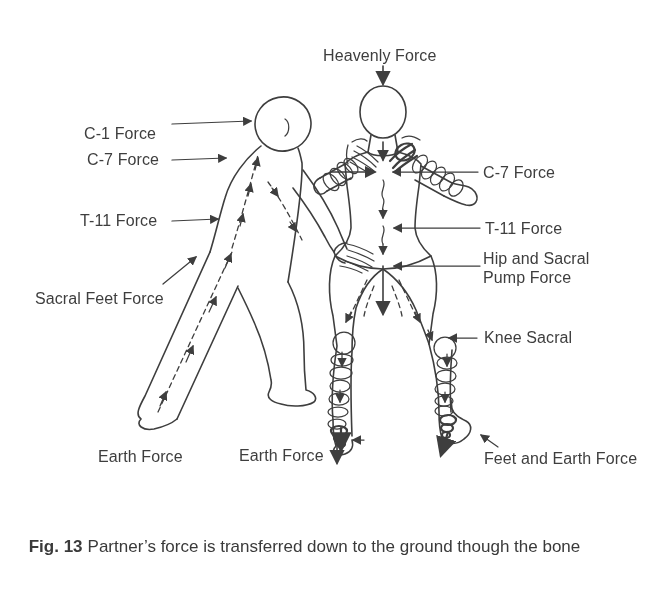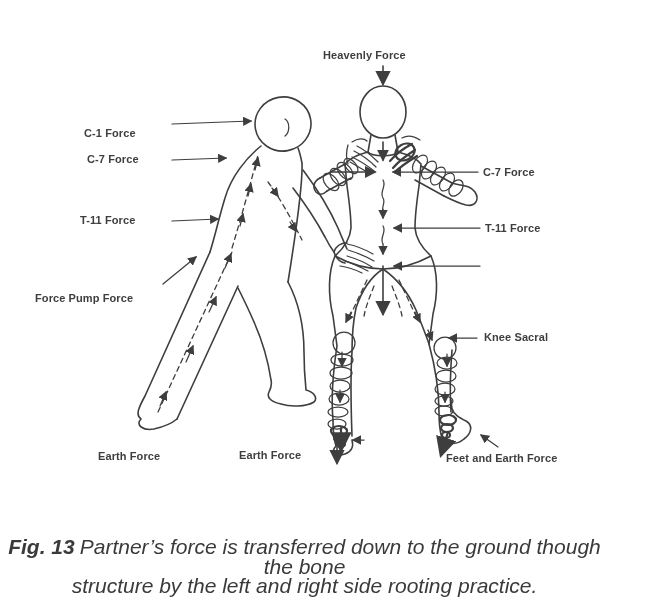--- a/index.html
+++ b/index.html
@@ -9,27 +9,27 @@
     font-family:"Liberation Sans","DejaVu Sans",sans-serif; color:var(--ink);
     overflow:hidden;
   }
   .stage svg{position:absolute;left:0;top:0;}
   .ln{stroke:var(--ink);fill:none;stroke-width:1.6;stroke-linecap:round;stroke-linejoin:round;}
   .lnw{stroke:var(--ink);fill:#fff;stroke-width:1.6;stroke-linecap:round;stroke-linejoin:round;}
   .thin{stroke-width:1.25;}
   .bold{stroke-width:2.2;}
   .dsh{stroke-dasharray:5 4;stroke-width:1.3;}
   .lbl{
-    position:absolute; font-size:11px; line-height:19px; letter-spacing:0.1px;
-    color:var(--ink); white-space:nowrap;font-weight:bold;
+    position:absolute; font-size:16px; line-height:19px; letter-spacing:0.1px;
+    color:var(--ink); white-space:nowrap;
   }
   .lbl.wrap{white-space:normal;}
   .caption{
     position:absolute; left:0; right:46px; top:537px; text-align:center;
-    font-size:21px; line-height:19.5px; font-style:italic; color:#3a3a3a;
+    font-size:17px; line-height:19.5px; color:#3a3a3a;
   }
   .caption .fig{font-weight:bold; margin-right:5px;}
 </style>
 </head>
 <body>
 
 <div class="stage">
 
   <svg width="655" height="614" viewBox="0 0 655 614">
     <defs>
@@ -187,26 +187,26 @@
       <path class="ln thin" marker-end="url(#m)" d="M480,266 L394,266"></path>
       <path class="ln thin" marker-end="url(#m)" d="M477,338 L449,338"></path>
       <path class="ln thin" marker-end="url(#m)" d="M498,447 L481,435"></path>
     </g>
   </svg>
 
   <div class="lbl" style="left:323px;top:46px;">Heavenly Force</div>
   <div class="lbl" style="left:84px;top:115px;margin-top:9px;">C-1 Force</div>
   <div class="lbl" style="left:87px;top:150px;">C-7 Force</div>
   <div class="lbl" style="left:80px;top:211px;">T-11 Force</div>
-  <div class="lbl" style="left:35px;top:289px;">Force Pump Force</div>
+  <div class="lbl" style="left:35px;top:289px;">Sacral Feet Force</div>
   <div class="lbl" style="left:98px;top:447px;">Earth Force</div>
   <div class="lbl" style="left:239px;top:446px;">Earth Force</div>
   <div class="lbl" style="left:483px;top:163px;">C-7 Force</div>
   <div class="lbl" style="left:485px;top:219px;">T-11 Force</div>
+  <div class="lbl wrap" style="left:483px;top:249px;width:116px;">Hip and Sacral Pump Force</div>
   <div class="lbl" style="left:484px;top:328px;">Knee Sacral</div>
-  <div class="lbl" style="left:446px;top:449px;">Feet and Earth Force</div>
+  <div class="lbl" style="left:484px;top:449px;">Feet and Earth Force</div>
 
   <div class="caption">
     <span class="fig">Fig. 13</span><span>Partner’s force is transferred down to the ground though the bone</span><br>
-    <span>structure by the left and right side rooting practice.</span>
   </div>
 
 </div>
 
 </body></html>

